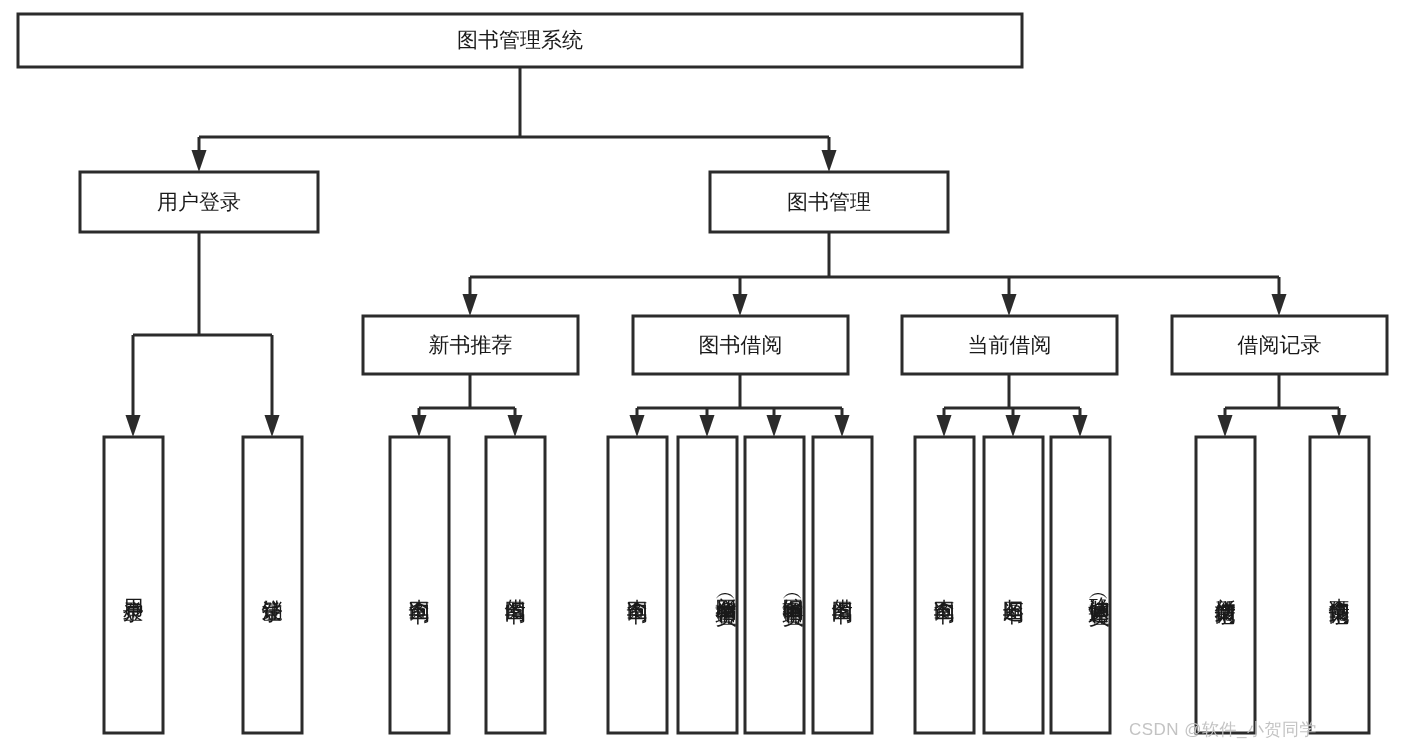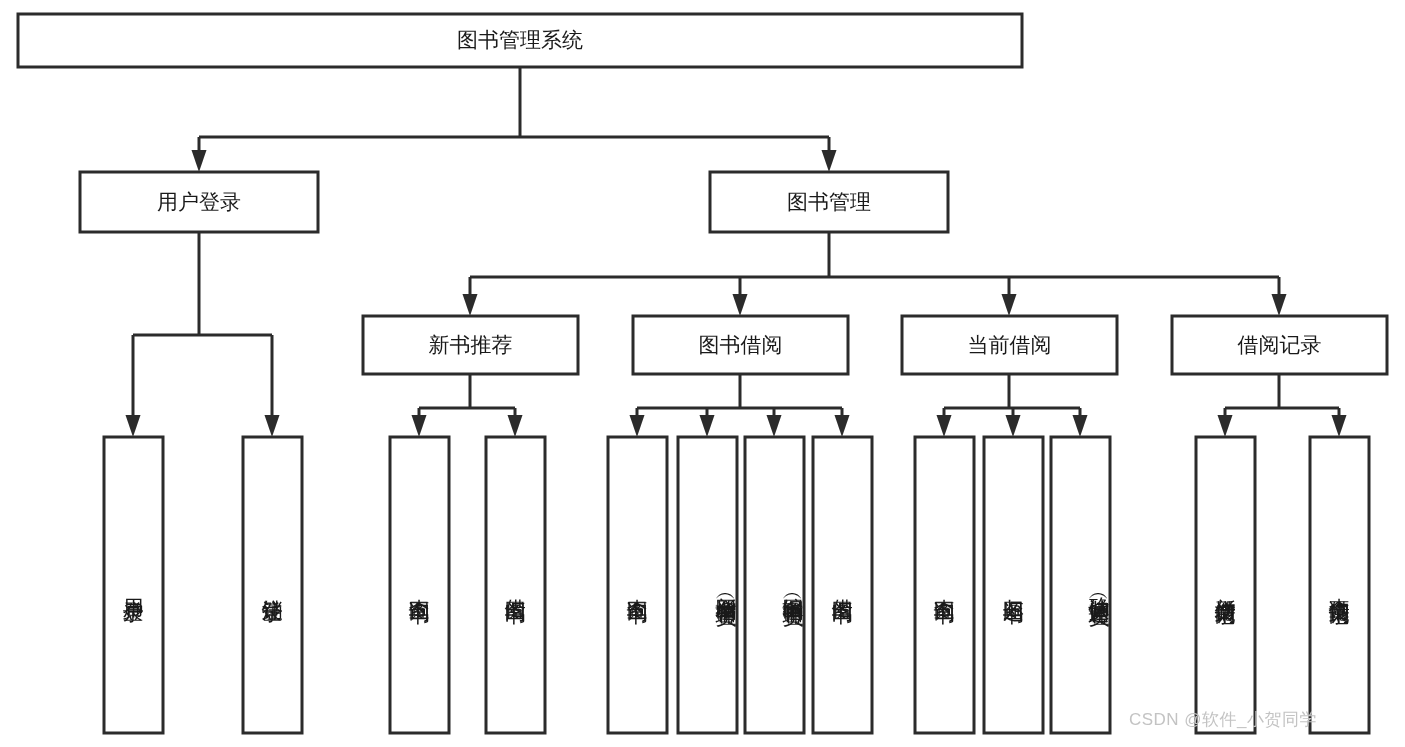--- a/index.html
+++ b/index.html
@@ -59,21 +59,21 @@
     line-height: 1.02;
     color: #1a1a1a;
     letter-spacing: 1.5px;
     text-align: center;
     white-space: nowrap;
     user-select: none;
   }
   .watermark {
     position: absolute;
     right: 14px;
-    bottom: 16px;
+    bottom: 6px;
     font-family: "Liberation Sans", "DejaVu Sans", sans-serif;
     font-size: 17px;
     color: #c3c3c3;
     letter-spacing: 0.5px;
     white-space: nowrap;
     user-select: none;
   }
 </style>
 </head>
 <body>

